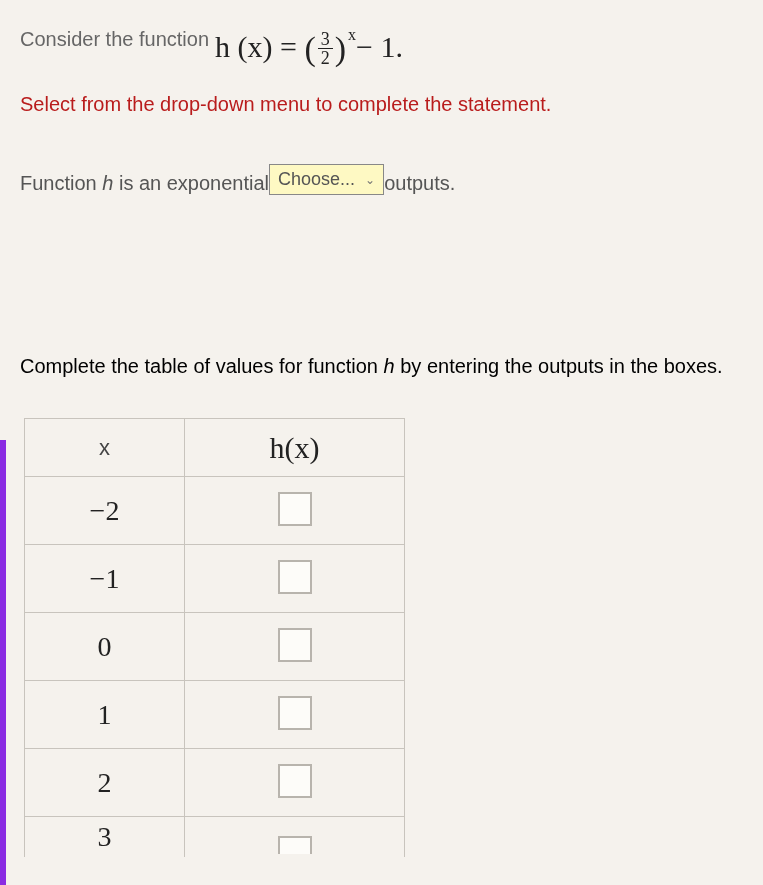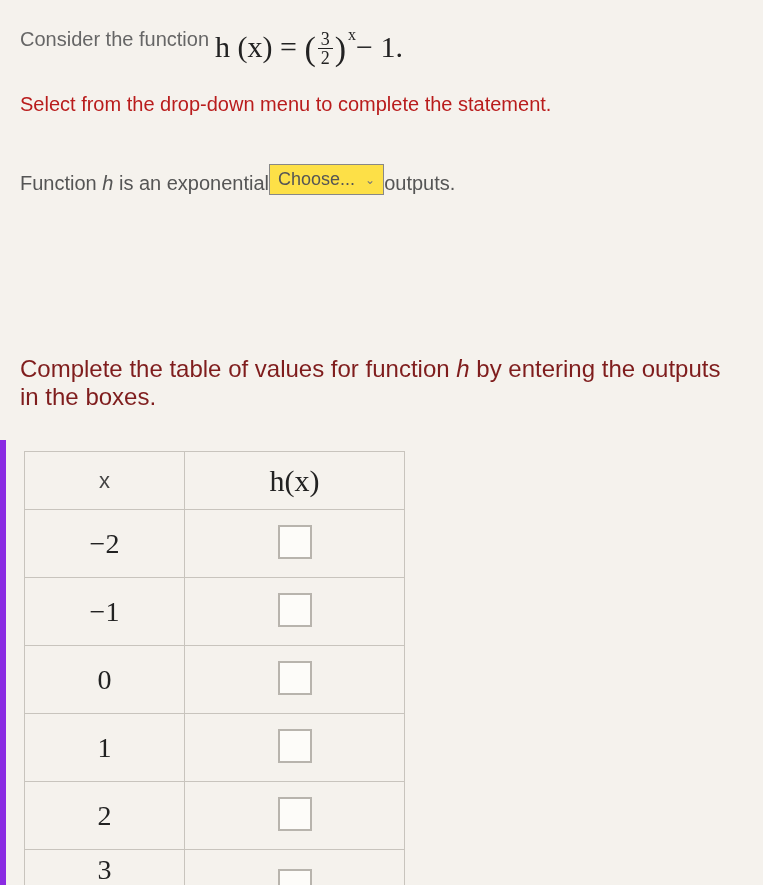--- a/index.html
+++ b/index.html
@@ -90,36 +90,36 @@
       display: flex;
       align-items: flex-end;
       margin-bottom: 160px;
       margin-top: 19px;
     }
     .statement em {
       font-style: italic;
     }
     .dropdown {
       border: 1px solid #888;
-      background: #fde047;
+      background: #fef9c3;
       padding: 4px 8px;
       font-size: 18px;
       color: #555;
       display: inline-flex;
       align-items: center;
       gap: 10px;
       cursor: pointer;
     }
     .chevron {
       font-size: 12px;
       color: #777;
     }
     .table-instruction {
-      font-size: 24px;
-      color: #7f1d1d;
+      font-size: 20px;
+      color: #000000;
       margin-bottom: 40px;
     }
     .table-instruction em {
       font-style: italic;
     }
     table {
       border-collapse: collapse;
       margin-left: 4px;
     }
     th, td {

